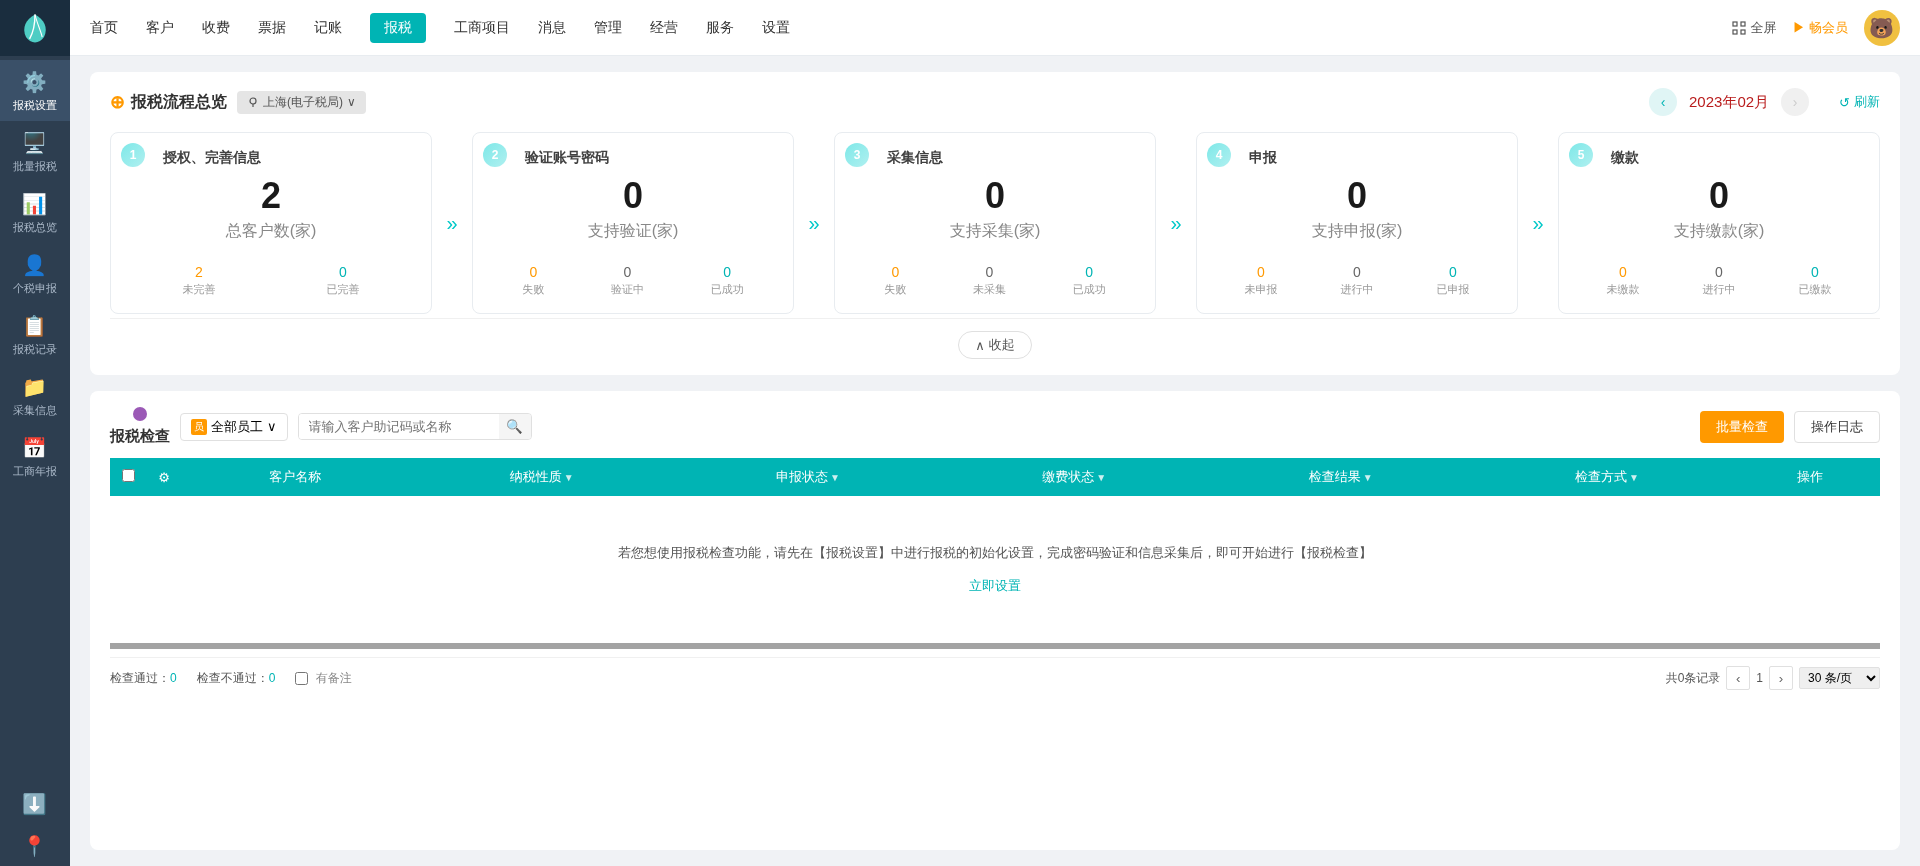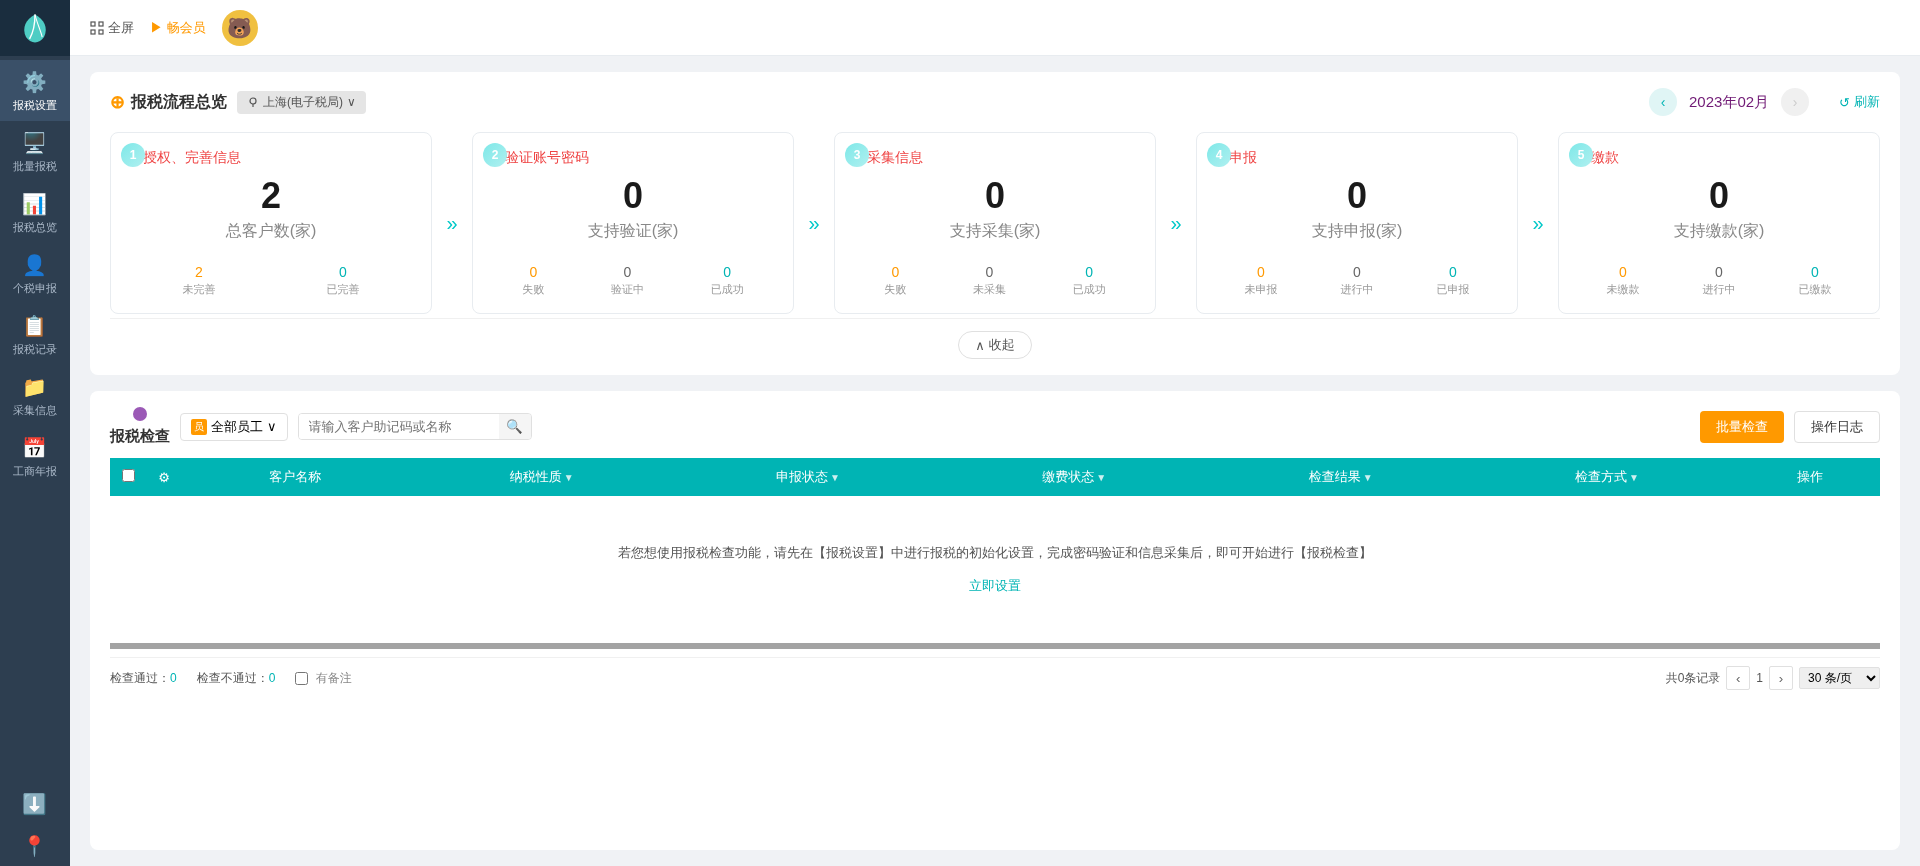--- a/index.html
+++ b/index.html
@@ -93,42 +93,42 @@
       display: flex; align-items: center; gap: 12px;
       margin-left: auto;
     }
     .month-nav-btn {
       width: 28px; height: 28px; border-radius: 50%;
       background: #e0f5f5; color: #00b4b4;
       display: flex; align-items: center; justify-content: center;
       cursor: pointer; font-size: 14px; border: none;
     }
     .month-nav-btn.disabled { background: #f0f0f0; color: #ccc; }
-    .month-text { font-size: 15px; color: #701a75; font-weight: 500; text-align: center; }
+    .month-text { font-size: 15px; color: #b91c1c; font-weight: 500; text-align: center; }
     .refresh-btn { margin-left: 20px; color: #00b4b4; cursor: pointer; font-size: 13px; display: flex; align-items: center; gap: 4px; }
 
     
     .process-steps { display: flex; align-items: stretch; gap: 0; }
     .process-step {
       flex: 1;
       border: 1px solid #e8ecf0;
       border-radius: 8px;
       padding: 16px;
       position: relative;
       background: #fff;
     }
     .step-num {
       position: absolute; top: 10px; left: 10px;
       width: 24px; height: 24px;
       background: linear-gradient(135deg, #7ee8e8, #b0f0f0);
       border-radius: 50%;
       display: flex; align-items: center; justify-content: center;
       font-size: 12px; color: #fff; font-weight: bold;
     }
-    .step-title { font-size: 14px; color: #ef4444; font-weight: 400; margin-left: 16px; margin-bottom: 8px; }
+    .step-title { font-size: 14px; color: #404040; font-weight: 700; margin-left: 36px; margin-bottom: 8px; }
     .step-count { font-size: 36px; font-weight: bold; color: #1a1a1a; text-align: center; margin: 8px 0 4px; }
     .step-label { font-size: 16px; color: #888; text-align: center; margin-bottom: 22px; }
     .step-details { display: flex; justify-content: space-around; margin-top: 8px; }
     .step-detail-item { display: flex; flex-direction: column; align-items: center; gap: 2px; }
     .step-detail-count { font-size: 14px; font-weight: 500; }
     .step-detail-count.orange { color: #ff9900; }
     .step-detail-count.teal { color: #00b4b4; }
     .step-detail-count.gray { color: #666; }
     .step-detail-label { font-size: 11px; color: #999; }
     .step-arrow {
@@ -258,20 +258,34 @@
     </div>
     <div class="sidebar-item">
       <span class="sidebar-icon">📍</span>
     </div>
   </div>
 </div>
 
 <div class="main-area">
 
   <div class="topnav">
+    <div class="topnav-menu">
+      <span class="topnav-item">首页</span>
+      <span class="topnav-item">客户</span>
+      <span class="topnav-item">收费</span>
+      <span class="topnav-item">票据</span>
+      <span class="topnav-item">记账</span>
+      <span class="topnav-item active">报税</span>
+      <span class="topnav-item">工商项目</span>
+      <span class="topnav-item">消息</span>
+      <span class="topnav-item">管理</span>
+      <span class="topnav-item">经营</span>
+      <span class="topnav-item">服务</span>
+      <span class="topnav-item">设置</span>
+    </div>
     <div class="topnav-right">
       <span class="topnav-right-btn">
         <svg width="14" height="14" viewBox="0 0 14 14" fill="none">
             <rect x="1" y="1" width="4" height="4" stroke="#555" stroke-width="1.2" fill="none"></rect>
             <rect x="9" y="1" width="4" height="4" stroke="#555" stroke-width="1.2" fill="none"></rect>
             <rect x="1" y="9" width="4" height="4" stroke="#555" stroke-width="1.2" fill="none"></rect>
             <rect x="9" y="9" width="4" height="4" stroke="#555" stroke-width="1.2" fill="none"></rect>
           </svg>
         <span>全屏</span>
       </span>

